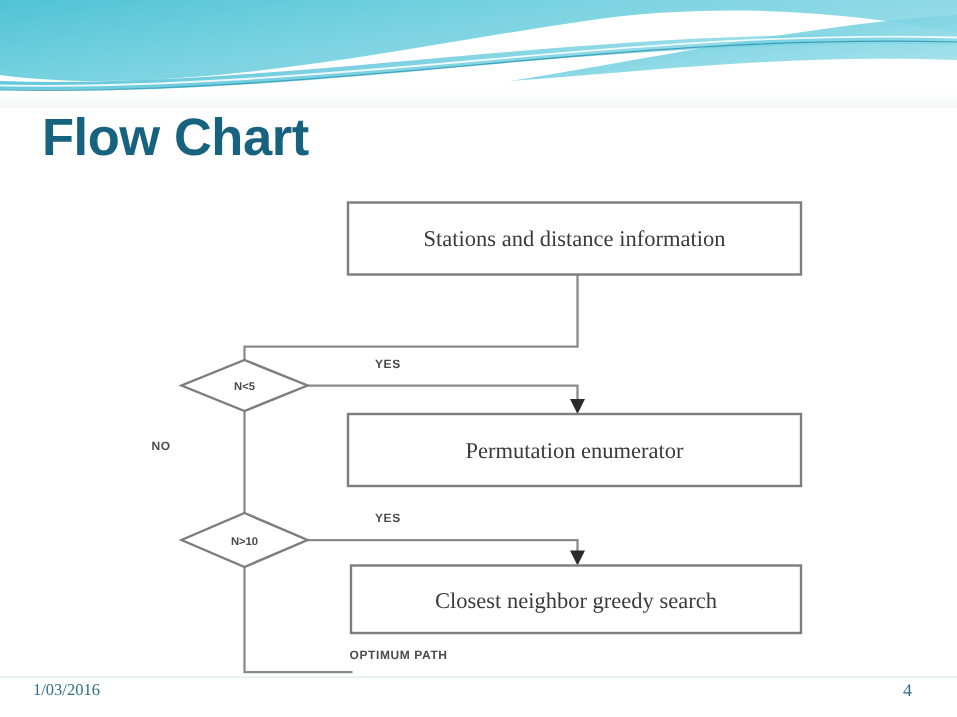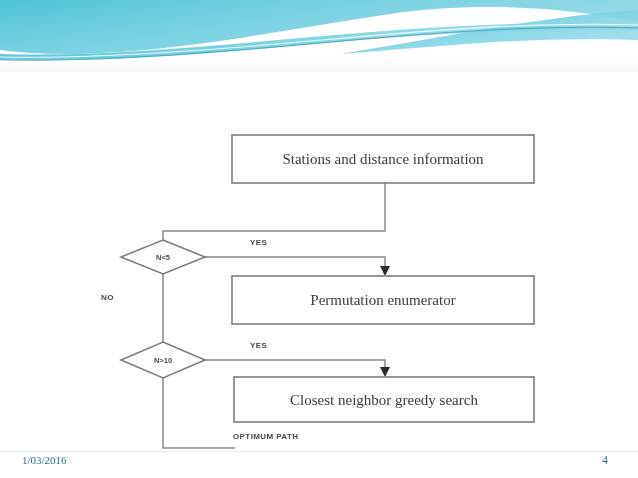--- a/index.html
+++ b/index.html
@@ -144,20 +144,21 @@
       <path d="M0,54 C90,57 190,48 300,38 C410,28 520,20 638,24 L638,30 C520,27 412,35 304,45 C196,55 92,63 0,60 Z" fill="url(#gTeal3)" opacity="0.75"></path>
 
       <path d="M0,60 C100,62 210,53 320,43 C430,33 530,25 638,28" fill="none" stroke="#2a93ad" stroke-width="0.8" opacity="0.8"></path>
 
       <path d="M0,57 C100,59 212,50 322,40 C432,30 532,22 638,25" fill="none" stroke="#ffffff" stroke-width="1.2" opacity="0.85"></path>
 
       <rect x="0" y="58" width="638" height="14" fill="url(#gSoft)"></rect>
     </svg>
   </div>
 
+  <div id="page-title">Flow Chart</div>
 
   <div id="flowchart-image">
     <svg width="460" height="342" viewBox="0 0 460 342" xmlns="http://www.w3.org/2000/svg">
 
       <path class="fc-line" d="M292,65 L292,113 L70,113 L70,122"></path>
 
       <path class="fc-line" d="M112,139 L292,139 L292,150"></path>
       <polygon class="fc-arrowhead" points="287,148 297,148 292,158"></polygon>
 
       <path class="fc-line" d="M70,156 L70,224"></path>

